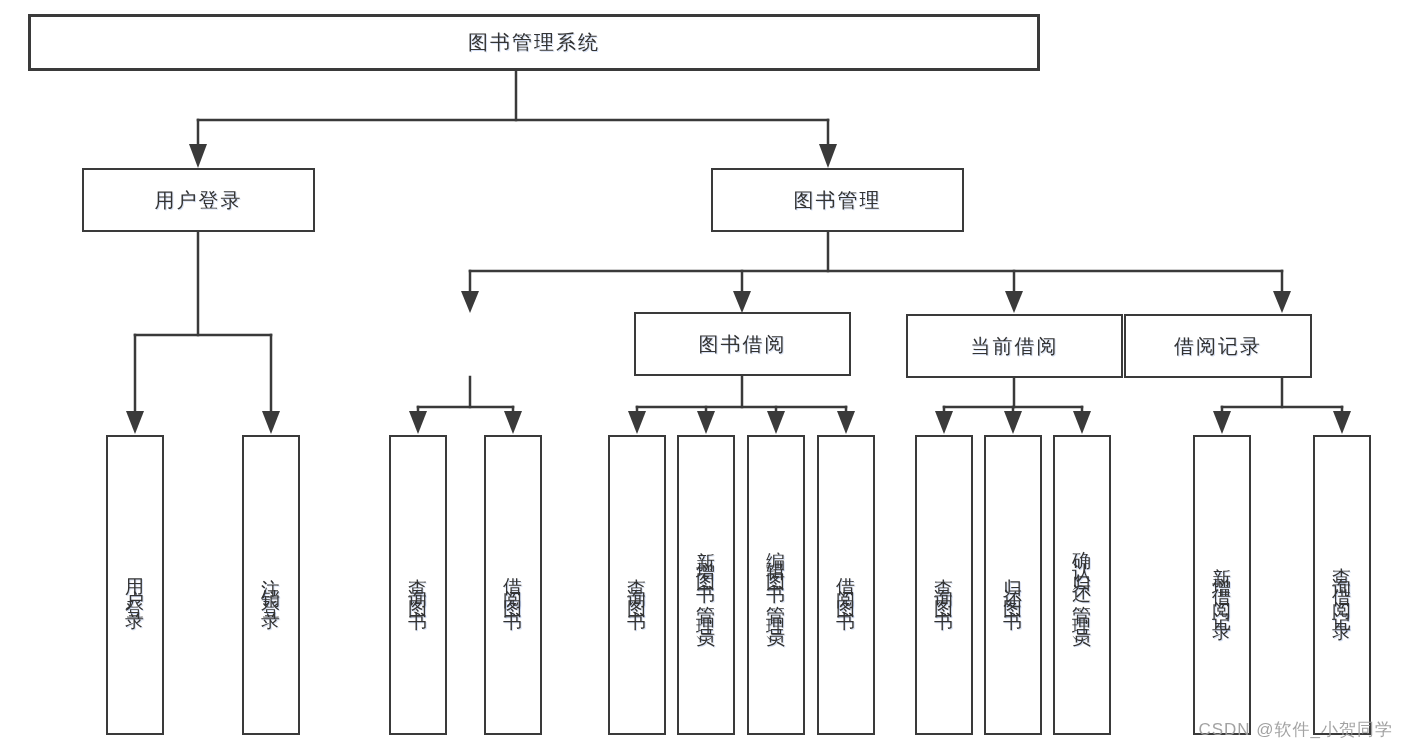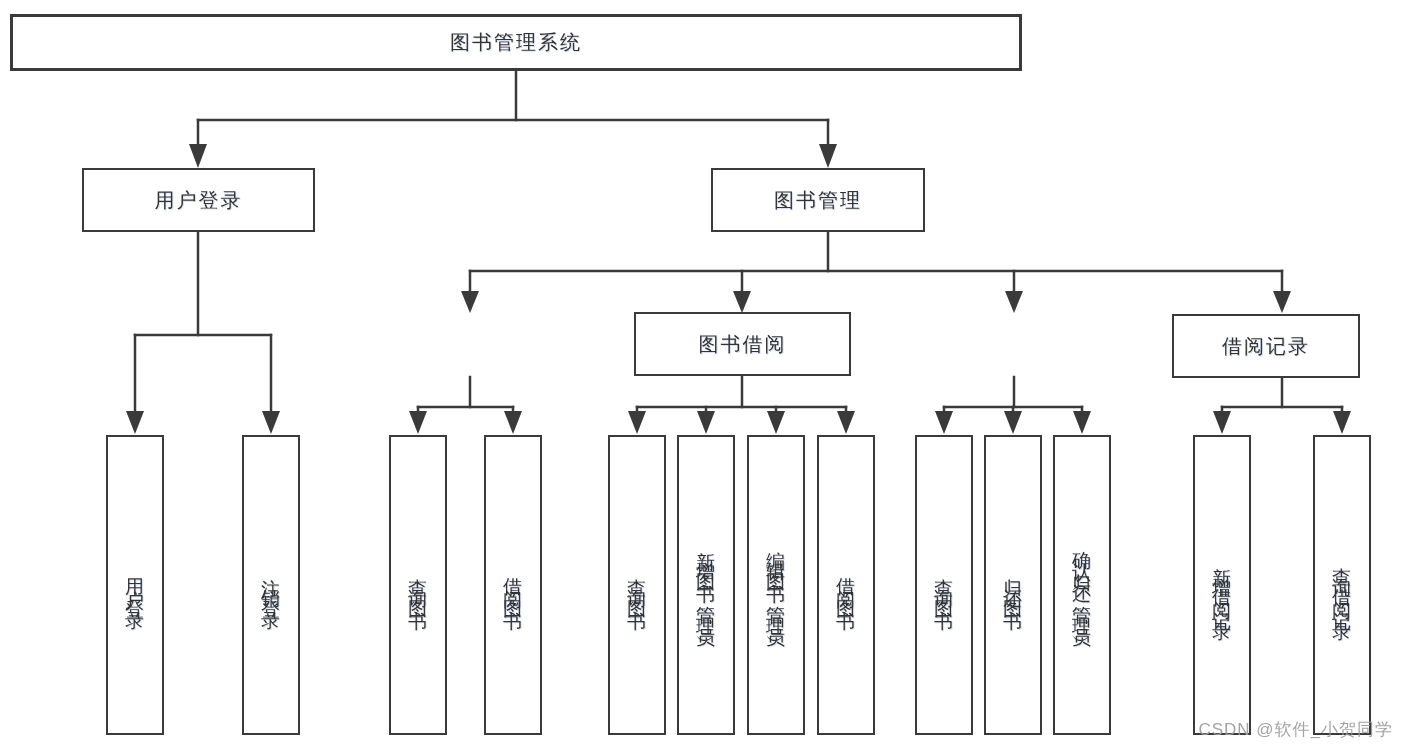--- a/index.html
+++ b/index.html
@@ -39,20 +39,21 @@
     text-shadow:1px 1px 0 rgba(140,170,225,0.35);
   }
   .node-h{
     font-size:20px;
     letter-spacing:2px;
     font-weight:400;
   }
   .root{
     border-width:3px;
     font-weight:400;
+    margin-left:18px;
   }
   .node-v{
     writing-mode:vertical-rl;
     text-orientation:mixed;
     font-size:19px;
     letter-spacing:11px;
     line-height:1;
   }
   #watermark{
     position:absolute;z-index:3;
@@ -142,24 +143,25 @@
       <line x1="1222" y1="407" x2="1222" y2="414"></line>
       <polygon points="1213,411 1231,411 1222,434"></polygon>
       <line x1="1342" y1="407" x2="1342" y2="414"></line>
       <polygon points="1333,411 1351,411 1342,434"></polygon>
     </g>
   </svg>
 
   <div class="node node-h root" style="left:10px;top:14px;width:1012px;height:57px">图书管理系统</div>
 
   <div class="node node-h" style="left:82px;top:168px;width:233px;height:64px">用户登录</div>
-  <div class="node node-h" style="left:711px;top:168px;width:214px;height:64px">图书管理</div>
+  <div class="node node-h" style="left:711px;top:168px;width:253px;height:64px">图书管理</div>
 
   <div class="node node-h" style="left:634px;top:312px;width:217px;height:64px">图书借阅</div>
-  <div class="node node-h" style="left:1172px;top:314px;width:188px;height:64px">借阅记录</div>
+  <div class="node node-h" style="left:906px;top:314px;width:217px;height:64px">当前借阅</div>
+  <div class="node node-h" style="left:1124px;top:314px;width:188px;height:64px">借阅记录</div>
 
   <div class="node node-v" style="left:106px;top:435px;width:58px;height:300px">用户登录</div>
   <div class="node node-v" style="left:242px;top:435px;width:58px;height:300px">注销登录</div>
 
   <div class="node node-v" style="left:389px;top:435px;width:58px;height:300px">查询图书</div>
   <div class="node node-v" style="left:484px;top:435px;width:58px;height:300px">借阅图书</div>
 
   <div class="node node-v" style="left:608px;top:435px;width:58px;height:300px">查询图书</div>
   <div class="node node-v" style="left:677px;top:435px;width:58px;height:300px">新增图书（管理员）</div>
   <div class="node node-v" style="left:747px;top:435px;width:58px;height:300px">编辑图书（管理员）</div>

